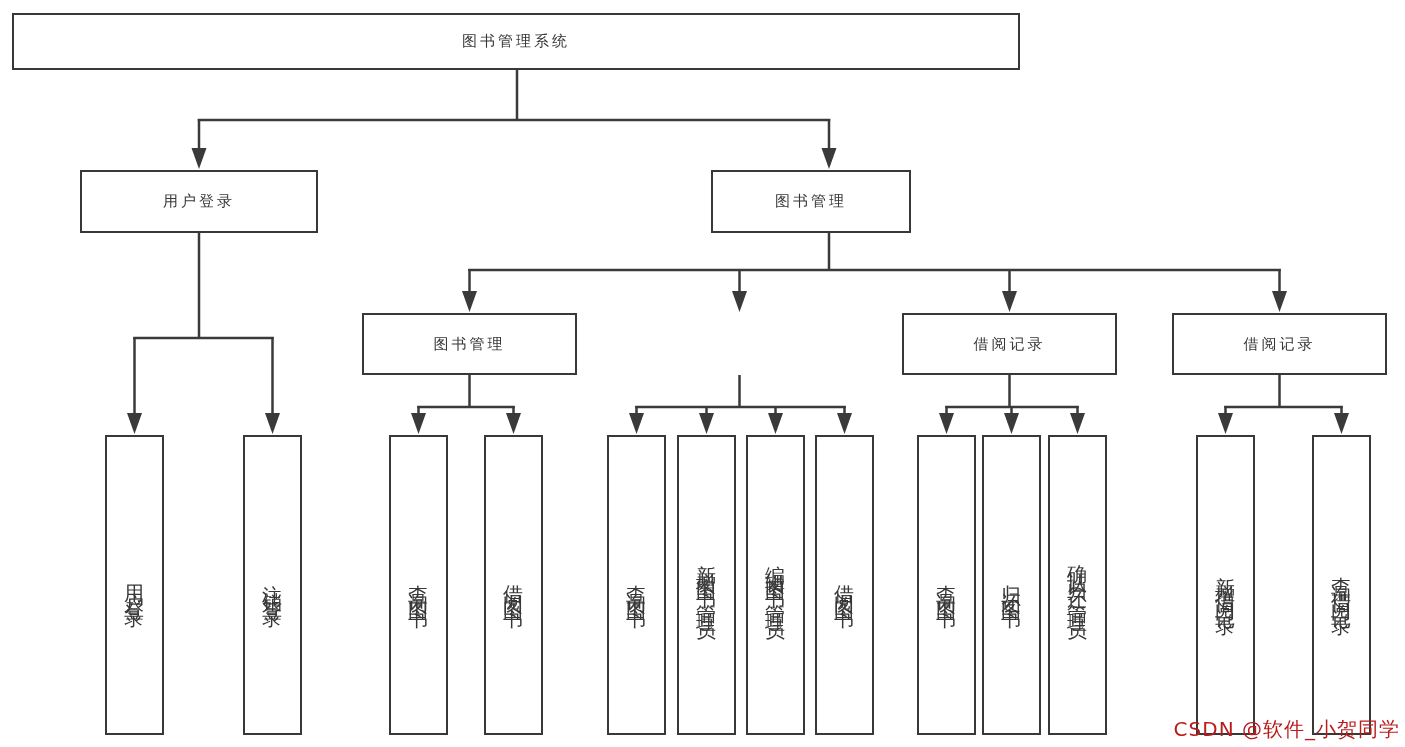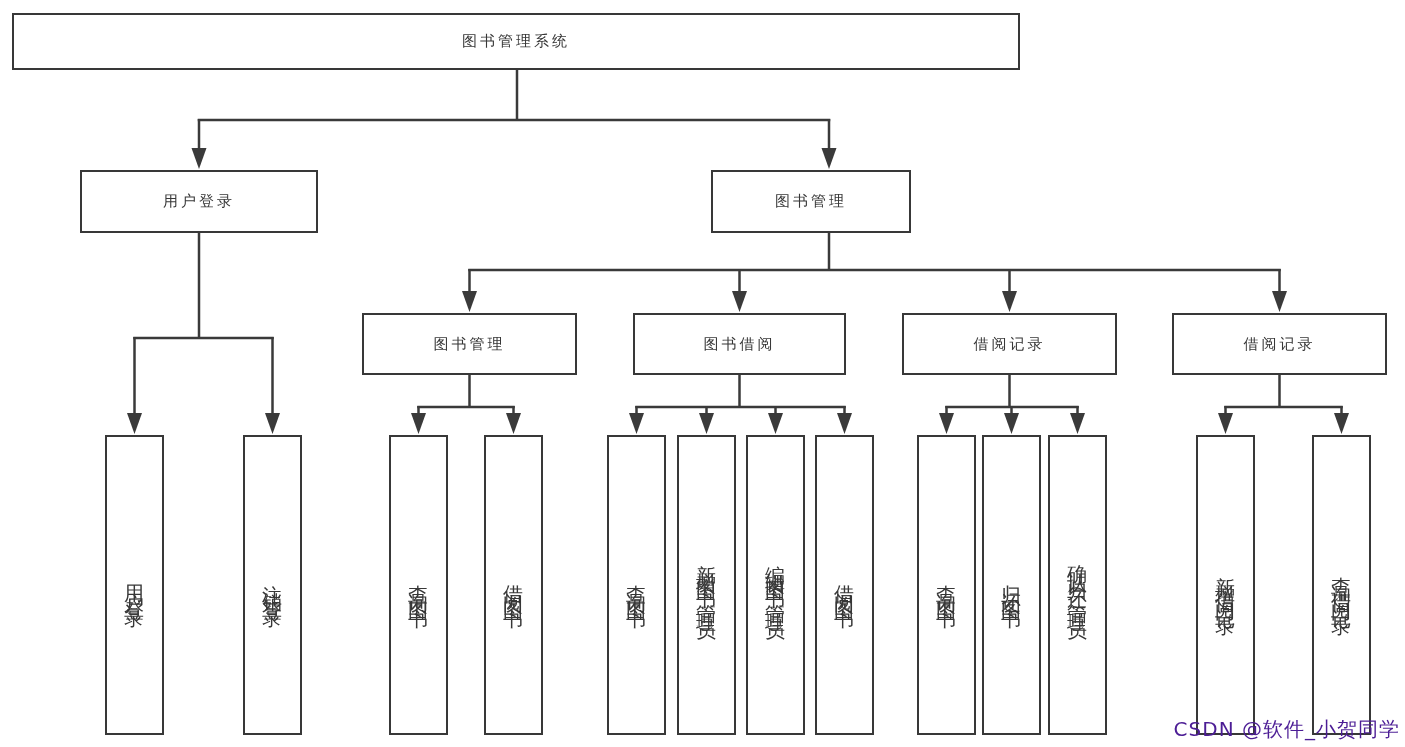--- a/index.html
+++ b/index.html
@@ -42,21 +42,21 @@
     letter-spacing: 8px;
     line-height: 1;
     color: #373737;
   }
   .watermark {
     position: absolute;
     right: 5px;
     bottom: 4px;
     font-size: 20px;
     letter-spacing: 1px;
-    color: #4c1d95;
+    color: #b91c1c;
     z-index: 5;
     white-space: nowrap;
   }
 </style>
 </head>
 <body>
 
 <div class="stage">
 
   <svg class="connectors" viewBox="0 0 1405 747" xmlns="http://www.w3.org/2000/svg">
@@ -135,23 +135,20 @@
   <div class="node h-node" style="left:80px; top:170px; width:238px; height:63px;">
     <span>用户登录</span>
   </div>
   <div class="node h-node" style="left:711px; top:170px; width:200px; height:63px;">
     <span>图书管理</span>
   </div>
 
   <div class="node h-node" style="left:362px; top:313px; width:215px; height:62px;">
     <span>图书管理</span>
   </div>
-  <div class="node h-node" style="left:633px; top:313px; width:213px; height:62px;">
-    <span>图书借阅</span>
-  </div>
   <div class="node h-node" style="left:902px; top:313px; width:215px; height:62px;">
     <span>借阅记录</span>
   </div>
   <div class="node h-node" style="left:1172px; top:313px; width:215px; height:62px;">
     <span>借阅记录</span>
   </div>
 
   <div class="node leaf" style="left:105px;">
     <span class="vtext">用户登录</span>
   </div>

